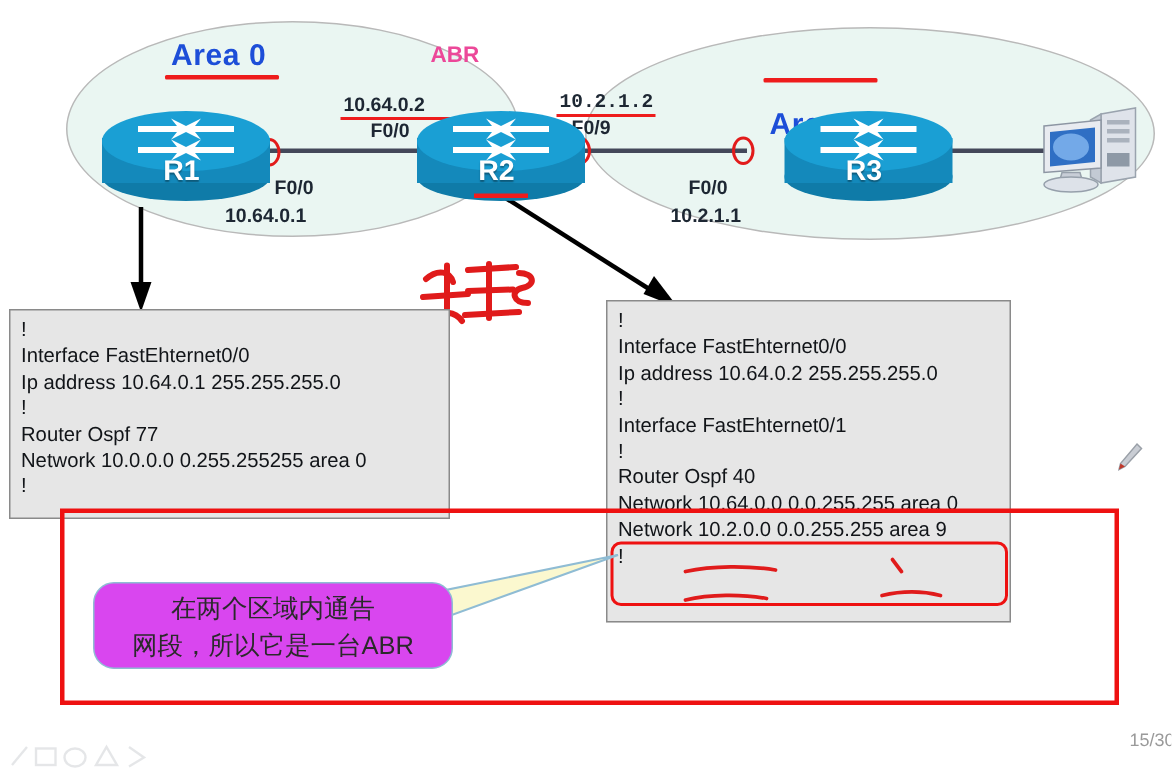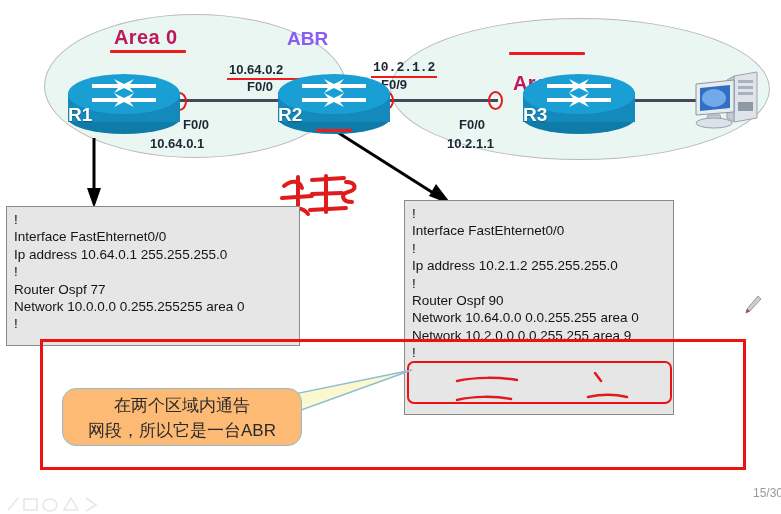--- a/index.html
+++ b/index.html
@@ -23,21 +23,21 @@
   .area-ellipse {
     border-radius: 50%;
     background: #eaf6f2;
     border: 1px solid #b9b9b9;
   }
 
   
   .area-title {
     font-size: 20px;
     font-weight: bold;
-    color: #be185d;
+    color: #1d4ed8;
     white-space: nowrap;
     letter-spacing: .4px;
   }
   .red-underline {
     background: #ee1c1c;
     height: 3px;
     border-radius: 1px;
   }
 
   
@@ -65,21 +65,21 @@
     left: 0; top: 28px;
     width: 112px; height: 32px;
     background: #0f7ba8;
     border-radius: 50%;
     z-index: 1;
   }
   .router .rname {
     position: absolute;
     left: 0; top: 30px;
     width: 106px;
-    text-align: left;
+    text-align: center;
     color: #ffffff;
     font-size: 19px;
     font-weight: bold;
     z-index: 5;
     text-shadow: 0 1px 1px rgba(0,0,0,.35);
   }
   .router svg.arrows {
     position: absolute;
     left: 16px; top: 4px;
     z-index: 4;
@@ -115,23 +115,23 @@
     line-height: 15px;
   }
   .ip-red-ul {
     position: absolute;
     height: 2px;
     background: #ee1c1c;
   }
 
   
   .abr-label {
-    font-size: 19px;
+    font-size: 15px;
     font-weight: bold;
-    color: #8b5cf6;
+    color: #ec4899;
   }
 
   
   .config-box {
     background: #e6e6e6;
     border: 1px solid #8a8a8a;
     padding: 4px 6px 4px 7px;
     box-sizing: border-box;
   }
   .config-box .cline {
@@ -148,21 +148,21 @@
     background: transparent;
   }
   .red-rect-rounded {
     border: 2.5px solid #ee1111;
     border-radius: 7px;
     background: transparent;
   }
 
   
   .callout {
-    background: #fdba74;
+    background: #d946ef;
     border: 1.5px solid #8fbcd4;
     border-radius: 14px;
     box-sizing: border-box;
   }
   .callout .ctext {
     font-size: 17px;
     color: #2a2a2a;
     text-align: center;
     line-height: 25px;
     font-family: "Liberation Sans", sans-serif;
@@ -305,24 +305,25 @@
     <div class="cline">Ip address 10.64.0.1 255.255.255.0</div>
     <div class="cline">!</div>
     <div class="cline">Router  Ospf  77</div>
     <div class="cline">Network 10.0.0.0 0.255.255255 area 0</div>
     <div class="cline"> !</div>
   </div>
 
   <div class="abs config-box" style="left:404px; top:200px; width:270px; height:215px;">
     <div class="cline">!</div>
     <div class="cline">Interface FastEhternet0/0</div>
-    <div class="cline">!</div>
-    <div class="cline">Ip address 10.2.1.2 255.255.255.0</div>
-    <div class="cline">!</div>
-    <div class="cline">Router  Ospf  90</div>
+    <div class="cline">Ip address 10.64.0.2 255.255.255.0</div>
+    <div class="cline">!</div>
+    <div class="cline">Interface FastEhternet0/1</div>
+    <div class="cline">!</div>
+    <div class="cline">Router  Ospf  40</div>
     <div class="cline">Network 10.64.0.0  0.0.255.255  area 0</div>
     <div class="cline">Network 10.2.0.0  0.0.255.255  area 9</div>
     <div class="cline">!</div>
   </div>
 
   <div class="abs red-rect-rounded" style="left:407px; top:361px; width:261px; height:39px;"></div>
 
   <svg class="abs" style="left:455px; top:370px;" width="210" height="34" viewBox="0 0 210 34">
     <g stroke="#e01b1b" stroke-width="2.5" fill="none" stroke-linecap="round">
       <path d="M2 11 C20 7, 44 7, 62 10"></path>

